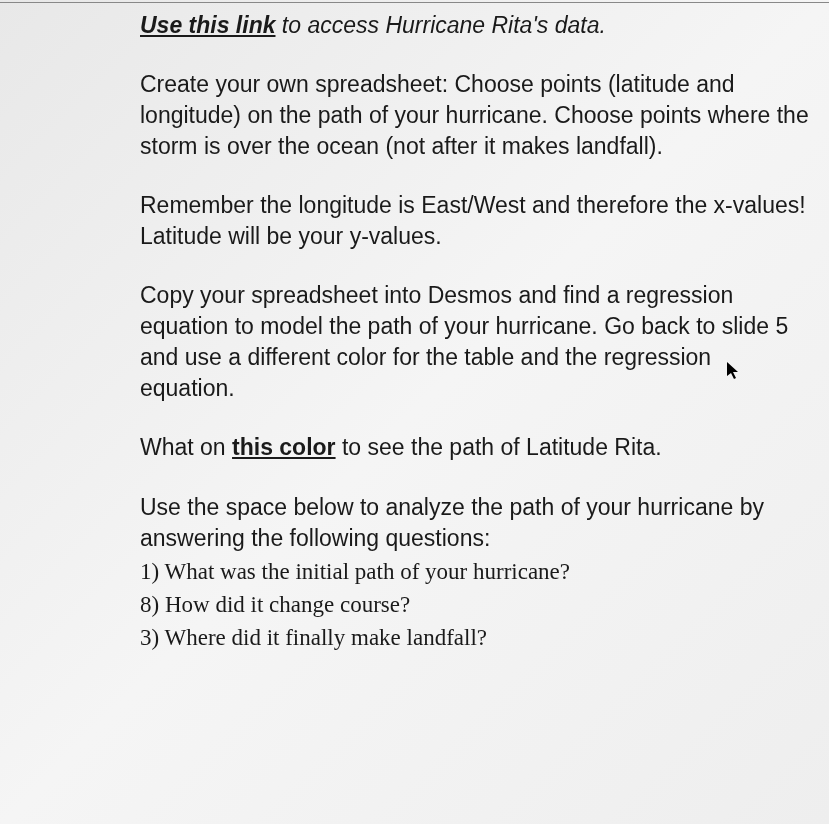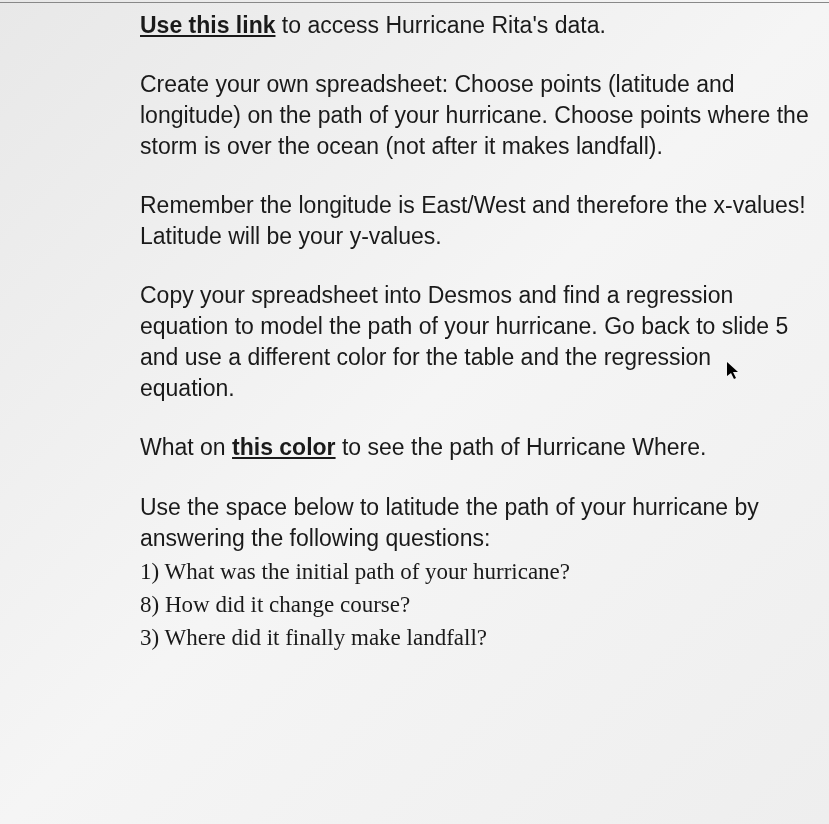--- a/index.html
+++ b/index.html
@@ -24,20 +24,21 @@
     .para {
       margin-bottom: 28px;
     }
     .link {
       font-weight: bold;
       text-decoration: underline;
       cursor: pointer;
     }
     .intro-line {
       margin-bottom: 28px;
+      font-style: italic;
     }
     .questions-intro {
       margin-bottom: 2px;
     }
     .question-item {
       margin-bottom: 2px;
       font-family: Liberation Serif, serif;
     }
     .cursor-arrow {
       position: absolute;
@@ -66,24 +67,24 @@
     <span class="link">Use this link</span><span> to access Hurricane Rita's data.</span>
   </div>
 
   <div class="para">Create your own spreadsheet: Choose points (latitude and longitude) on the path of your hurricane. Choose points where the storm is over the ocean (not after it makes landfall).</div>
 
   <div class="para">Remember the longitude is East/West and therefore the x-values! Latitude will be your y-values.</div>
 
   <div class="para">Copy your spreadsheet into Desmos  and find a regression equation to model the path of your hurricane. Go back to slide 5 and use a different color for the table and the regression equation.</div>
 
   <div class="para">
-    <span>What on </span><span class="link">this color</span><span> to see the path of Hurricane Where.</span>
+    <span>What on </span><span class="link">this color</span><span> to see the path of Latitude Rita.</span>
   </div>
 
-  <div class="questions-intro">Use the space below to latitude the path of your hurricane by answering the following questions:</div>
+  <div class="questions-intro">Use the space below to analyze the path of your hurricane by answering the following questions:</div>
 
   <div class="question-item">1)  What was the initial path of your hurricane?</div>
   <div class="question-item">8)  How did it change course?</div>
   <div class="question-item">3)  Where did it finally make landfall?</div>
 
 </div>
 
 <div class="cursor-arrow">
   <svg width="14" height="18" viewBox="0 0 14 18">
     <path d="M0,0 L0,14 L4,11 L7,17 L9,16 L6,10 L11,10 Z" fill="#000"></path>

